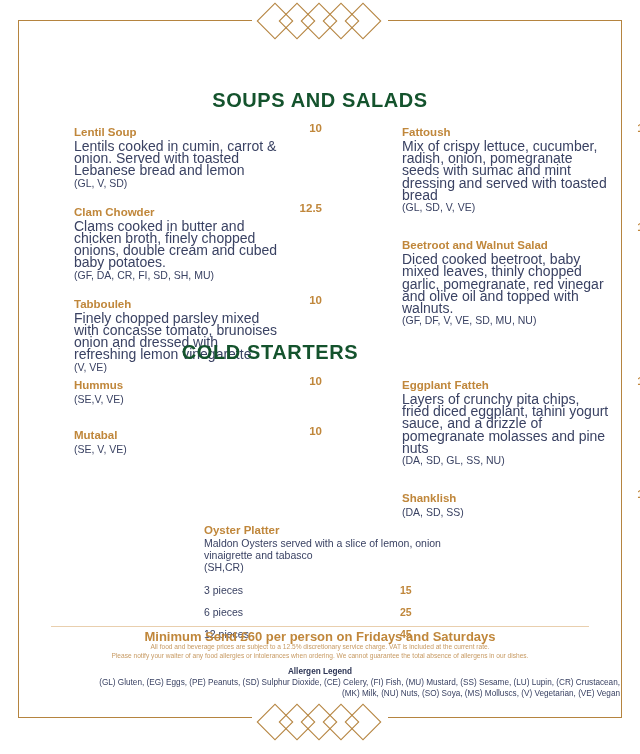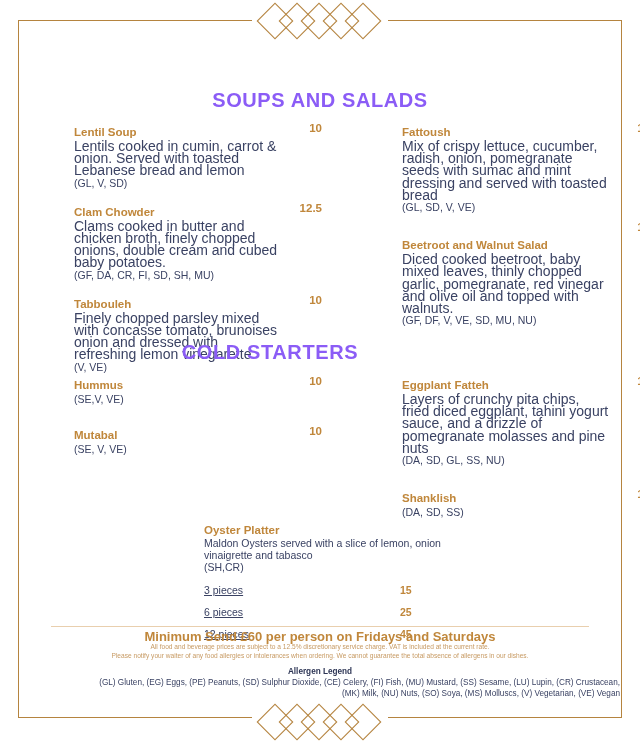--- a/index.html
+++ b/index.html
@@ -55,21 +55,21 @@
   }
   .ornament.top { top: 2px; }
   .ornament.bottom { top: 701px; }
 
   
   .section-heading {
     text-align: center;
     font-size: 20px;
     font-weight: bold;
     letter-spacing: 0.6px;
-    color: #8b5cf6;
+    color: #14532d;
   }
   #heading-soups { position: absolute; left: 0; top: 76px; width: 640px; }
   #heading-cold  { position: absolute; left: 8px; top: 328px; width: 524px; }
 
   
   .col {
     position: absolute;
     width: 248px;
     margin-left: 28px;
   }
@@ -138,21 +138,21 @@
     margin-top: 11px;
   }
   .oyster-row {
     position: relative;
     height: 10px;
     font-size: 10.5px;
     line-height: 10px;
     color: #3a4263;
   }
   .oyster-row + .oyster-row { margin-top: 12px; }
-  .oyster-qty { position: absolute; left: 0; top: 0; text-decoration: underline; }
+  .oyster-qty { position: absolute; left: 0; top: 0; }
   .oyster-price {
     position: absolute;
     left: 196px;
     top: 0;
     font-weight: bold;
     color: #c0873b;
   }
 
   
   .footer {

